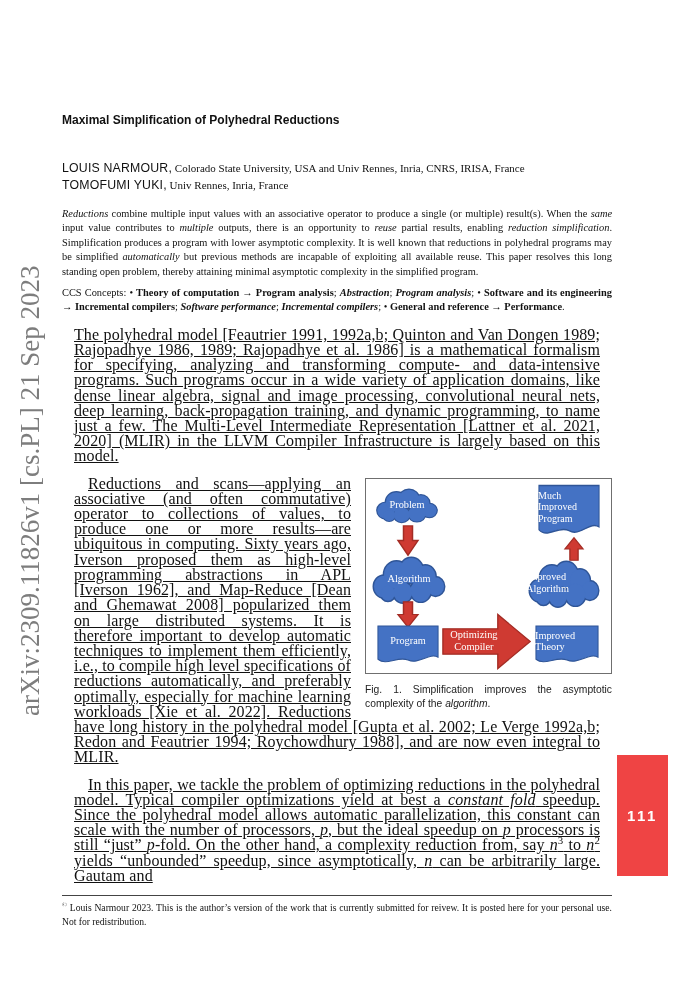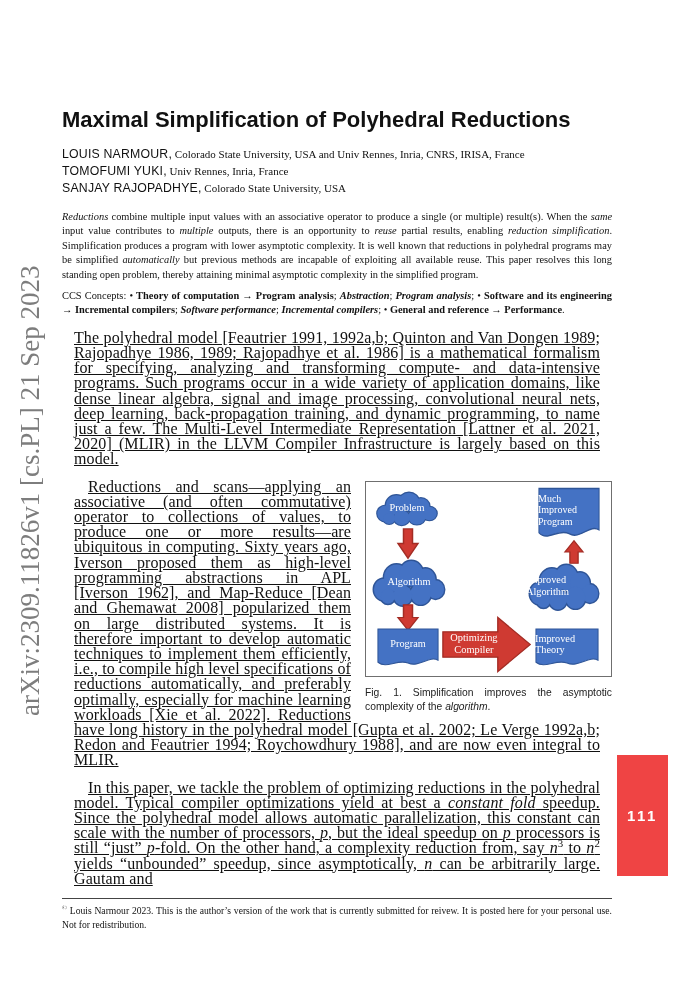--- a/index.html
+++ b/index.html
@@ -14,22 +14,22 @@
 
   
   .pagenum-box{position:absolute;left:617px;top:755px;width:51px;height:121px;background:#ef4444;
     display:flex;align-items:center;justify-content:center;
     font-family:"Liberation Sans",sans-serif;font-weight:bold;font-size:15px;
     letter-spacing:2.5px;color:#fff;}
 
   
   .content{position:absolute;left:62px;top:108px;width:550px;}
 
-  .paper-title{font-family:"Liberation Sans",sans-serif;font-weight:bold;font-size:22px;
-    line-height:24px;margin:0 0 14px 0;color:#111;}
+  .paper-title{font-family:"Liberation Sans",sans-serif;font-weight:bold;font-size:12px;
+    line-height:24px;margin:0 0 28px 0;color:#111;}
 
   .author-line{line-height:17px;font-size:11px;}
   .author-name{font-family:"Liberation Sans",sans-serif;font-size:12.3px;letter-spacing:0.2px;}
   .author-affil{font-family:"Liberation Serif",serif;font-size:11px;}
 
   .abstract,.ccs,.keywords{font-size:10.4px;line-height:14.4px;text-align:justify;margin:0;}
   .abstract{margin-top:13px;}
   .ccs{margin-top:7px;}
   .keywords{margin-top:12px;}
 
@@ -100,23 +100,20 @@
 
     <h1 class="paper-title">Maximal Simplification of Polyhedral Reductions</h1>
 
     <div class="authors">
       <div class="author-line">
         <span class="author-name">LOUIS NARMOUR,</span><span class="author-affil"> Colorado State University, USA and Univ Rennes, Inria, CNRS, IRISA, France</span>
       </div>
       <div class="author-line">
         <span class="author-name">TOMOFUMI YUKI,</span><span class="author-affil"> Univ Rennes, Inria, France</span>
       </div>
-      <div class="author-line">
-        <span class="author-name">SANJAY RAJOPADHYE,</span><span class="author-affil"> Colorado State University, USA</span>
-      </div>
     </div>
 
     <p class="abstract"><span class="seg-i">Reductions</span><span> combine multiple input values with an associative operator to produce a single (or multiple) result(s). When the </span><span class="seg-i">same</span><span> input value contributes to </span><span class="seg-i">multiple</span><span> outputs, there is an opportunity to </span><span class="seg-i">reuse</span><span> partial results, enabling </span><span class="seg-i">reduction simplification</span><span>. Simplification produces a program with lower asymptotic complexity. It is well known that reductions in polyhedral programs may be simplified </span><span class="seg-i">automatically</span><span> but previous methods are incapable of exploiting all available reuse. This paper resolves this long standing open problem, thereby attaining minimal asymptotic complexity in the simplified program.</span></p>
 
     <p class="ccs"><span>CCS Concepts: • </span><span class="seg-b">Theory of computation → Program analysis</span><span>; </span><span class="seg-bi">Abstraction</span><span>; </span><span class="seg-bi">Program analysis</span><span>; • </span><span class="seg-b">Software and its engineering → Incremental compilers</span><span>; </span><span class="seg-bi">Software performance</span><span>; </span><span class="seg-bi">Incremental compilers</span><span>; • </span><span class="seg-b">General and reference → Performance</span><span>.</span></p>
 
 
 
     <p class="body-par">The polyhedral model [Feautrier 1991, 1992a,b; Quinton and Van Dongen 1989; Rajopadhye 1986, 1989; Rajopadhye et al. 1986] is a mathematical formalism for specifying, analyzing and transforming compute- and data-intensive programs. Such programs occur in a wide variety of application domains, like dense linear algebra, signal and image processing, convolutional neural nets, deep learning, back-propagation training, and dynamic programming, to name just a few. The Multi-Level Intermediate Representation [Lattner et al. 2021, 2020] (MLIR) in the LLVM Compiler Infrastructure is largely based on this model.</p>
 

